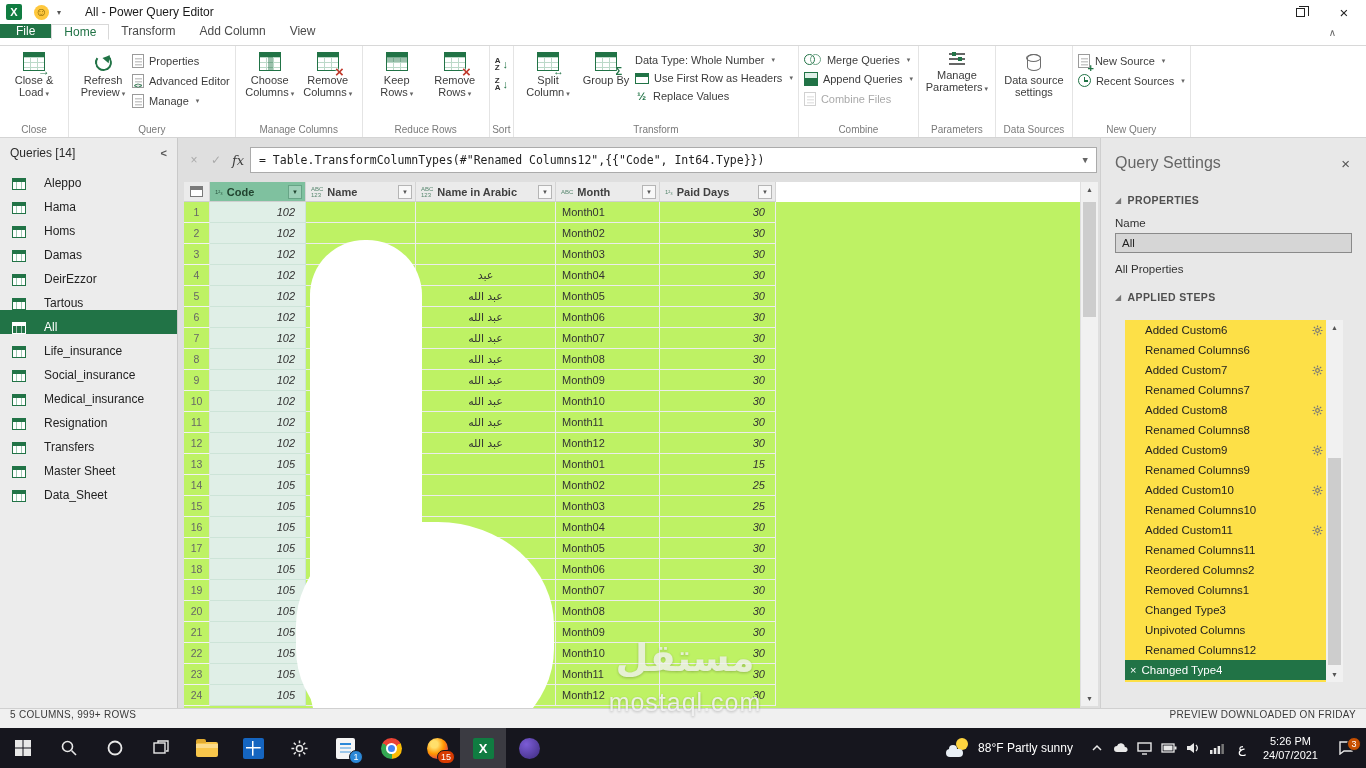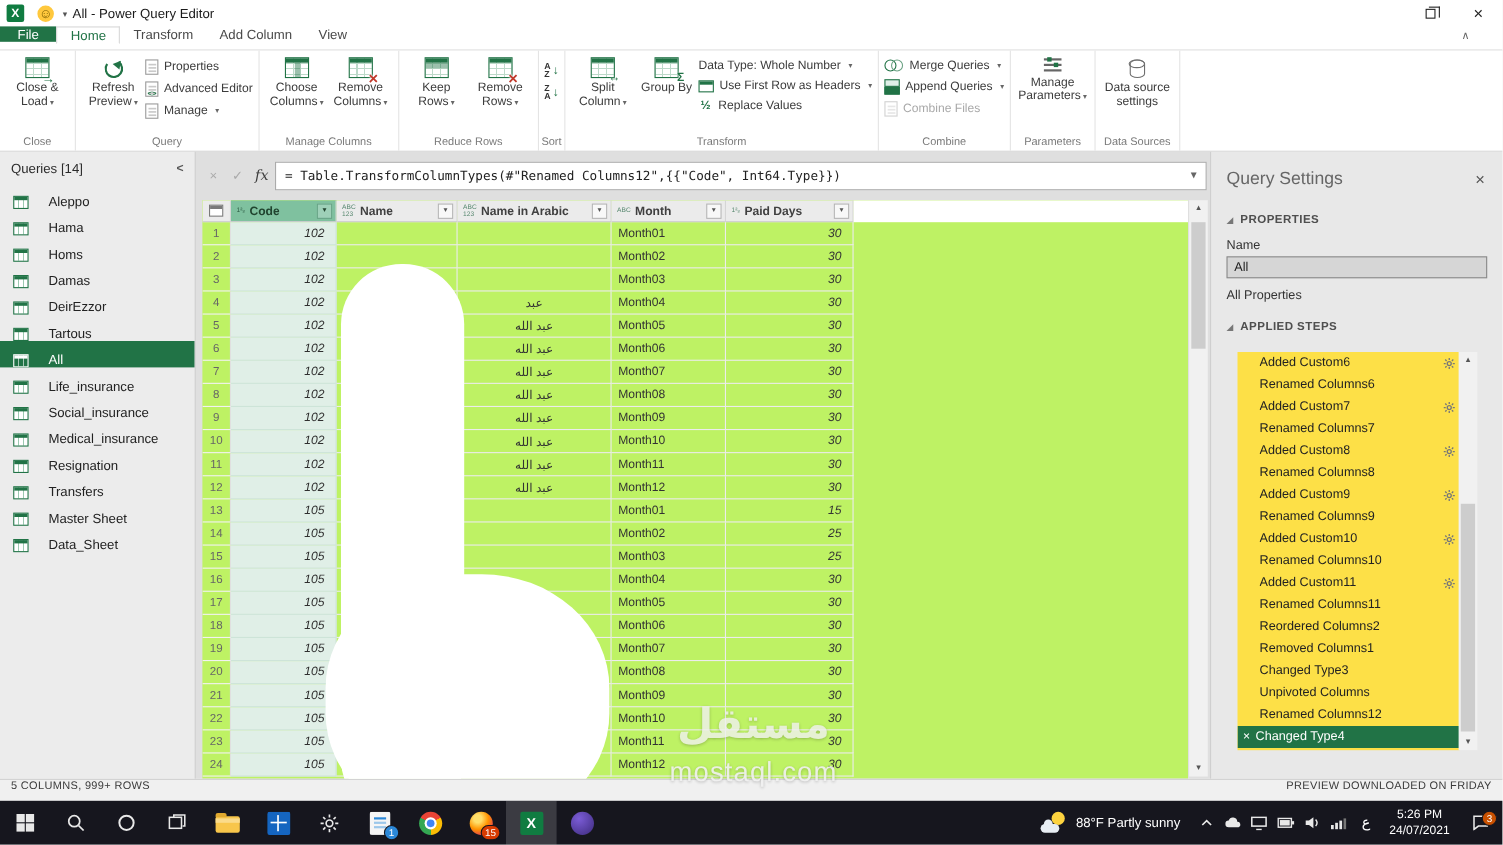--- a/index.html
+++ b/index.html
@@ -5,21 +5,21 @@
 *{box-sizing:border-box;margin:0;padding:0}
 html,body{width:1366px;height:768px;overflow:hidden}
 body{font-family:"Liberation Sans","DejaVu Sans",sans-serif;font-size:12px;color:#333;background:#fff}
 #app{position:relative;width:1366px;height:768px;background:#fff}
 
 
 #titlebar{position:absolute;left:0;top:0;width:100%;height:24px;background:#fff;display:flex;align-items:center}
 .xl-badge{width:16px;height:16px;background:#107c41;color:#fff;font-size:11px;font-weight:700;display:flex;align-items:center;justify-content:center;border-radius:2px;margin-left:6px}
 .smiley{width:15px;height:15px;border-radius:50%;background:#ffc83d;color:#7a5c00;font-size:12px;line-height:14px;text-align:center;margin-left:12px}
 .qa-caret{font-size:8px;color:#555;margin-left:8px}
-#title-text{margin-left:5px;font-size:12px;color:#1a1a1a}
+#title-text{margin-left:24px;font-size:12px;color:#1a1a1a}
 #win-controls{position:absolute;right:0;top:0;height:24px;display:flex}
 .winbtn{width:44px;height:24px;display:flex;align-items:center;justify-content:center;color:#222}
 .restore-box{width:9px;height:9px;border:1px solid #222;position:relative;background:#fff}
 .restore-box::before{content:"";position:absolute;left:2px;top:-3px;width:9px;height:9px;border:1px solid #222;border-bottom:none;border-left:none}
 
 
 #tabrow{position:absolute;top:24px;left:0;width:100%;height:22px;background:#fff;border-bottom:1px solid #d8d8d8;display:flex;align-items:flex-start}
 .tab-file{background:#217346;color:#fff;padding:0 16px;display:flex;align-items:center;font-size:12px}
 .tab{padding:0 12px;display:flex;align-items:center;color:#4a4a4a;font-size:12px}
 .tab.active{color:#217346;background:#fff;border:1px solid #d8d8d8;border-bottom:1px solid #fff;margin-bottom:-1px}
@@ -329,20 +329,35 @@
     </div>
 
     <div class="grp">
       <div class="big" style="width:66px">
         <span class="ic db"></span>
         <span>Data source settings</span>
       </div>
       <div class="grp-label">Data Sources</div>
     </div>
 
+    <div class="grp">
+      <div class="smalls">
+        <div class="small">
+            <span class="ic doc plus"></span>
+            <span>New Source</span>
+            <span class="car">▾</span>
+          </div>
+        <div class="small">
+            <span class="ic clk"></span>
+            <span>Recent Sources</span>
+            <span class="car">▾</span>
+          </div>
+      </div>
+      <div class="grp-label">New Query</div>
+    </div>
   </div>
 
   <div id="queries">
     <div class="q-head">
       <span>Queries [14]</span>
       <span class="q-collapse">&lt;</span>
     </div>
     <div>
         <div class="q-item">
           <span class="q-ico"></span>

